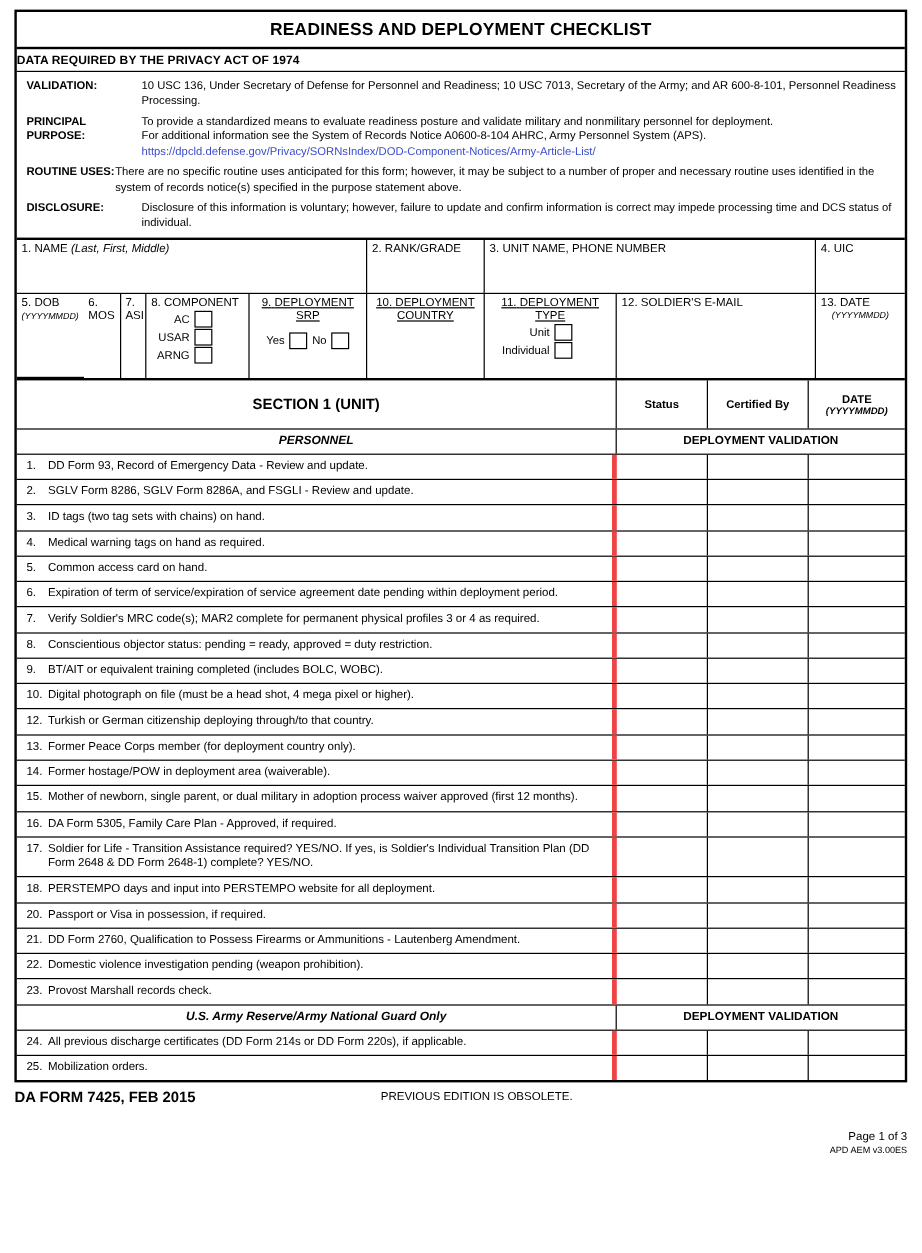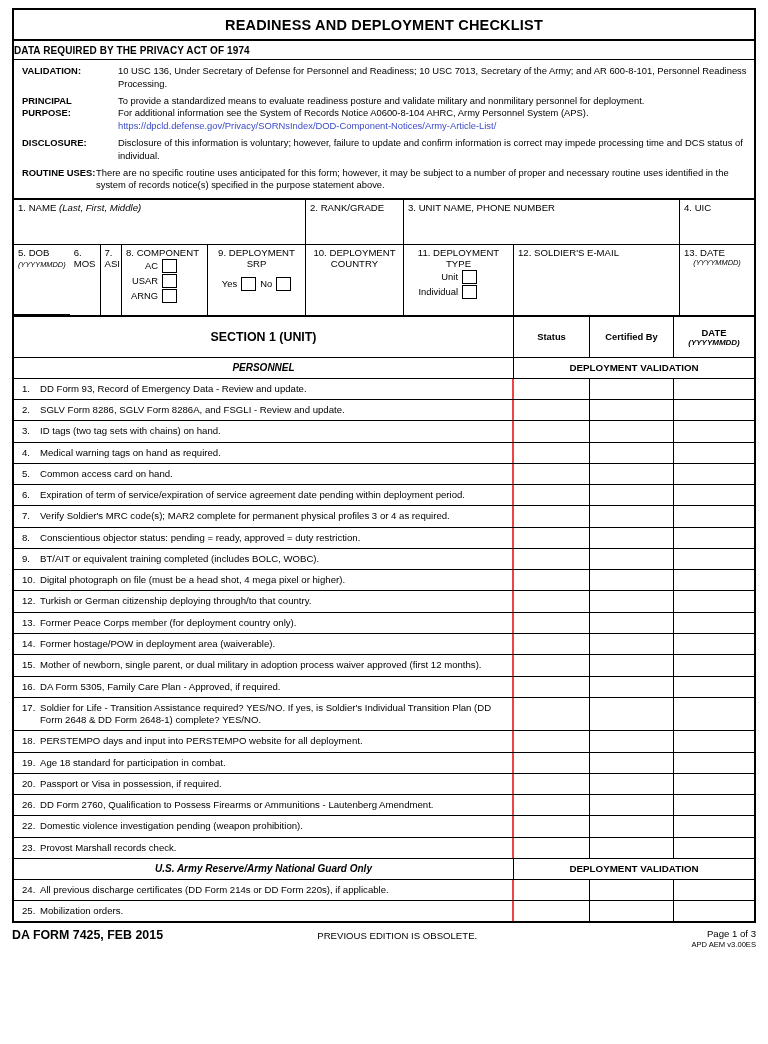--- a/index.html
+++ b/index.html
@@ -104,21 +104,21 @@
   .subsplit .half.topline { border-bottom: 1px solid #000; }
   .mos-asi { display: flex; height: 100%; }
   .mos-asi > div {
     flex: 1 1 50%;
     box-sizing: border-box;
     padding: 2px 4px;
     font-size: 9.6px;
   }
   .mos-asi > div:first-child { border-right: 1px solid #000; }
 
-  .ctr { text-align: center; }
+  .ctr { text-align: center; text-decoration: underline; }
 
   .cbox {
     display: inline-block;
     width: 15px;
     height: 14px;
     border: 1px solid #000;
     background: #fff;
     vertical-align: middle;
     box-sizing: border-box;
   }
@@ -173,21 +173,21 @@
     font-weight: bold;
     text-align: center;
     line-height: 20px;
   }
 
   
   .chk-row { display: flex; border-bottom: 1px solid #000; }
   .chk-row.last { border-bottom: none; }
   .chk-text {
     box-sizing: border-box;
-    border-right: 2px solid #ef4444;
+    border-right: 4px solid #ef4444;
     padding: 4px 6px 4px 8px;
     font-size: 9.6px;
     line-height: 1.28;
   }
   .chk-text .num {
     display: inline-block;
     width: 18px;
     vertical-align: top;
   }
   .chk-text .body {
@@ -226,21 +226,21 @@
     text-align: center;
     font-size: 9.6px;
     padding-top: 2px;
     padding-right: 60px;
   }
   .footer-right {
     flex: 0 0 auto;
     text-align: right;
     line-height: 1.25;
   }
-  .footer-page { font-size: 9.6px; }
+  .footer-page { font-size: 9.6px; margin-top: 35px; }
   .footer-apd { font-size: 7.6px; }
 </style>
 </head>
 <body>
 
 <div class="page">
   <div class="form-outer">
 
     <div class="title-block">
       <div class="form-title">READINESS AND DEPLOYMENT CHECKLIST</div>
@@ -256,26 +256,26 @@
       <div class="pa-row">
         <div class="pa-label w2">PRINCIPAL
 PURPOSE:</div>
         <div class="pa-text">
           <div>To provide a standardized means to evaluate readiness posture and validate military and nonmilitary personnel for deployment.</div>
           <div>For additional information see the System of Records Notice A0600-8-104 AHRC, Army Personnel System (APS).</div>
           <div class="pa-url">https://dpcld.defense.gov/Privacy/SORNsIndex/DOD-Component-Notices/Army-Article-List/</div>
         </div>
       </div>
       <div class="pa-row">
+        <div class="pa-label" style="width:74px">ROUTINE USES:</div>
+        <div class="pa-text">There are no specific routine uses anticipated for this form; however, it may be subject to a number of proper and necessary routine uses identified in the system of records notice(s) specified in the purpose statement above.</div>
+      </div>
+      <div class="pa-row">
         <div class="pa-label w1">DISCLOSURE:</div>
         <div class="pa-text">Disclosure of this information is voluntary; however, failure to update and confirm information is correct may impede processing time and DCS status of individual.</div>
-      </div>
-      <div class="pa-row">
-        <div class="pa-label" style="width:74px">ROUTINE USES:</div>
-        <div class="pa-text">There are no specific routine uses anticipated for this form; however, it may be subject to a number of proper and necessary routine uses identified in the system of records notice(s) specified in the purpose statement above.</div>
       </div>
     </div>
 
     <div class="grid row-b ident-row1">
       <div class="cell" style="width:292px">
         <span class="fld-num">1.</span>
         <span class="fld-num">NAME</span>
         <span class="fld-num" style="font-style:italic">(Last, First, Middle)</span>
         <div></div>
       </div>
@@ -523,33 +523,27 @@
           <div class="chk-cert w-cert"></div>
           <div class="chk-date w-date"></div>
         </div>
         <div class="chk-row">
           <div class="chk-text w-text"><span class="num">18.</span><span class="body">PERSTEMPO days and input into PERSTEMPO website for all deployment.</span></div>
           <div class="chk-status w-status"></div>
           <div class="chk-cert w-cert"></div>
           <div class="chk-date w-date"></div>
         </div>
         <div class="chk-row">
-          <div class="chk-text w-text"><span class="num">19.</span><span class="body">Age 18 standard for participation in combat.</span></div>
-          <div class="chk-status w-status"></div>
-          <div class="chk-cert w-cert"></div>
-          <div class="chk-date w-date"></div>
-        </div>
-        <div class="chk-row">
           <div class="chk-text w-text"><span class="num">20.</span><span class="body">Passport or Visa in possession, if required.</span></div>
           <div class="chk-status w-status"></div>
           <div class="chk-cert w-cert"></div>
           <div class="chk-date w-date"></div>
         </div>
         <div class="chk-row">
-          <div class="chk-text w-text"><span class="num">26.</span><span class="body">DD Form 2760, Qualification to Possess Firearms or Ammunitions - Lautenberg Amendment.</span></div>
+          <div class="chk-text w-text"><span class="num">21.</span><span class="body">DD Form 2760, Qualification to Possess Firearms or Ammunitions - Lautenberg Amendment.</span></div>
           <div class="chk-status w-status"></div>
           <div class="chk-cert w-cert"></div>
           <div class="chk-date w-date"></div>
         </div>
         <div class="chk-row">
           <div class="chk-text w-text"><span class="num">22.</span><span class="body">Domestic violence investigation pending (weapon prohibition).</span></div>
           <div class="chk-status w-status"></div>
           <div class="chk-cert w-cert"></div>
           <div class="chk-date w-date"></div>
         </div>

